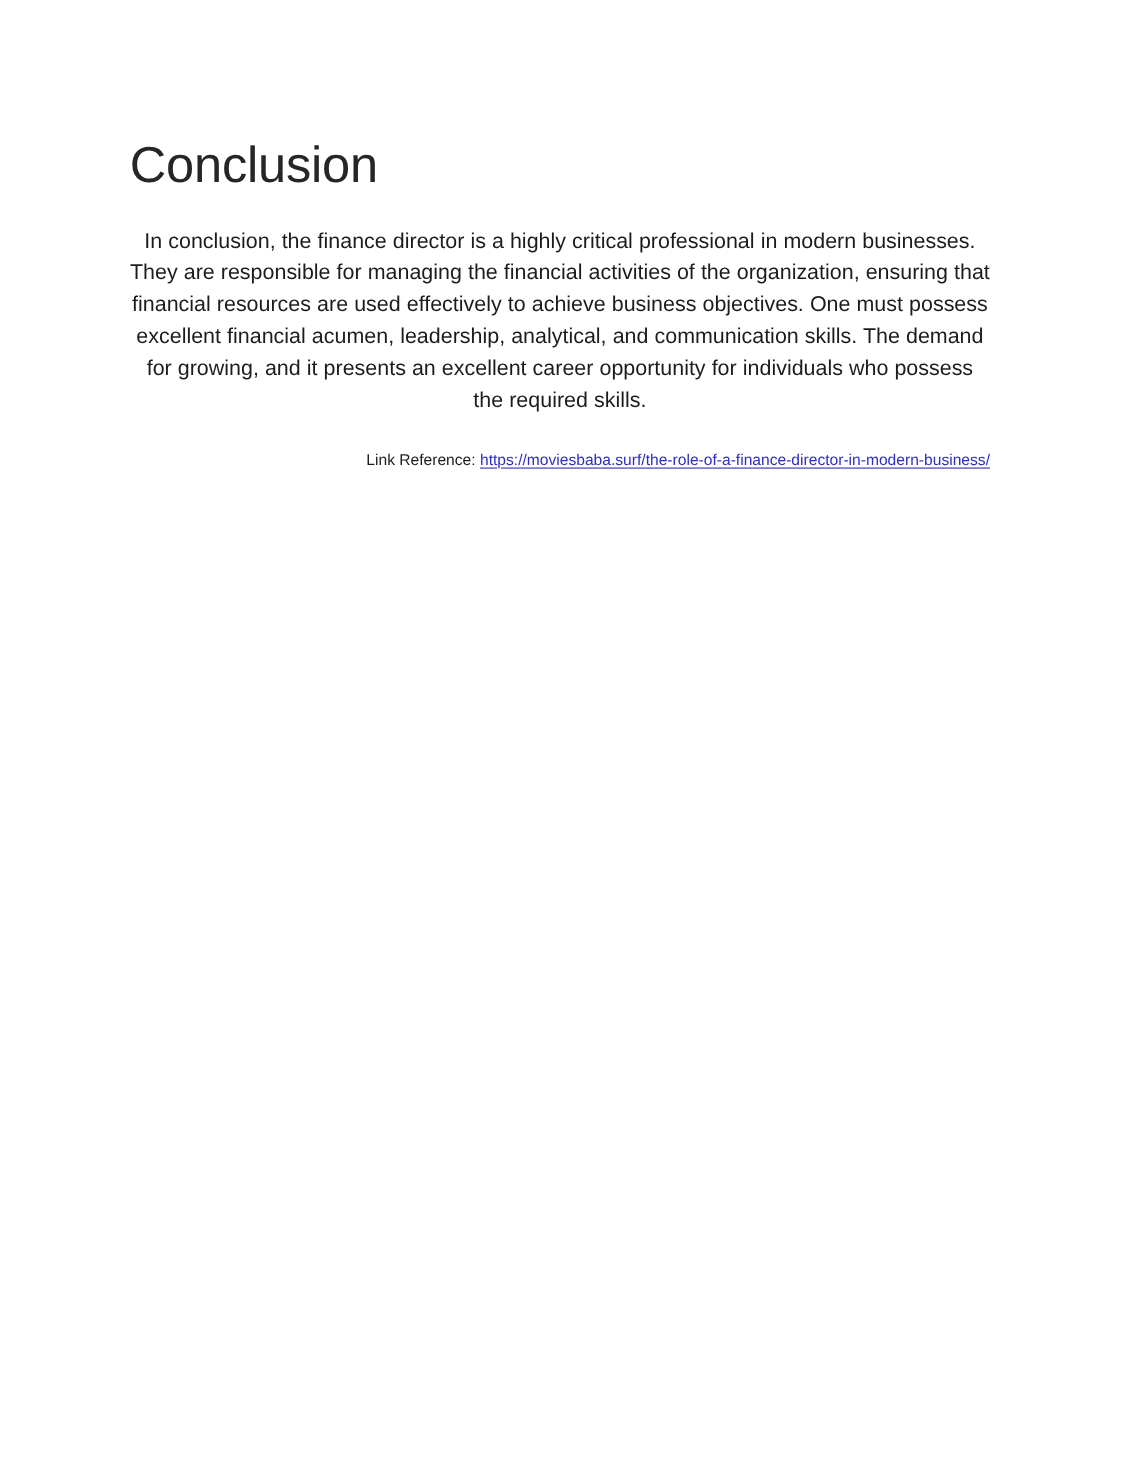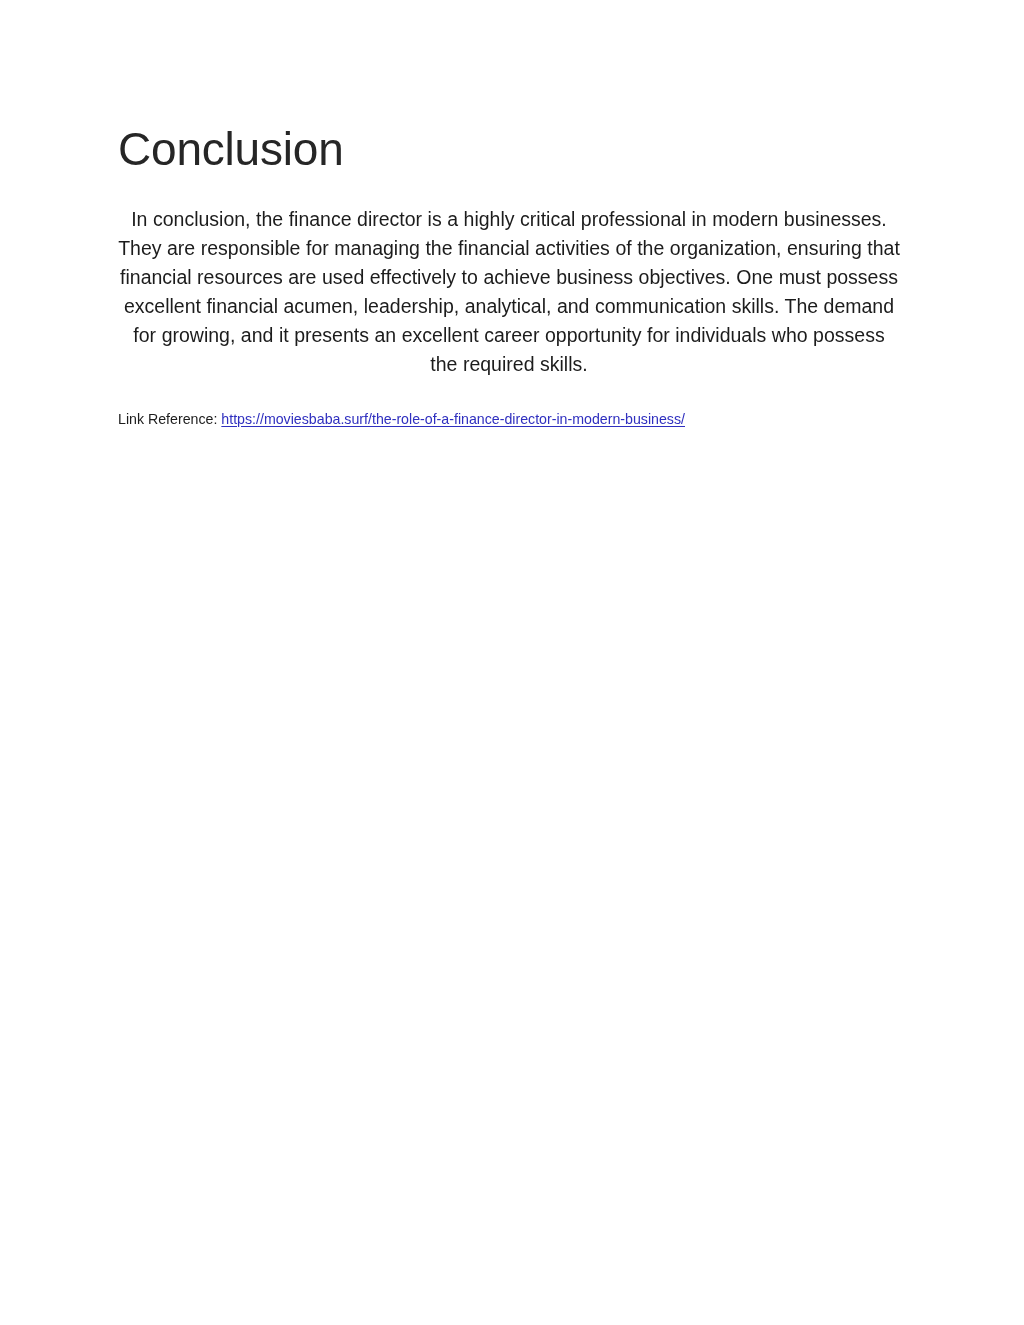--- a/index.html
+++ b/index.html
@@ -66,20 +66,21 @@
     top: 409px;
     left: 0;
     width: 782px;
     margin: 0;
     font-family: "Liberation Sans", sans-serif;
     font-size: 14.2px;
     font-weight: 400;
     line-height: 20px;
     color: #1c1c1c;
     white-space: nowrap;
+    text-align: right;
   }
 
   .link-label {
     color: #1c1c1c;
   }
 
   .reference-link {
     color: #2f2fbf;
     text-decoration: underline;
     text-underline-offset: 1.5px;

